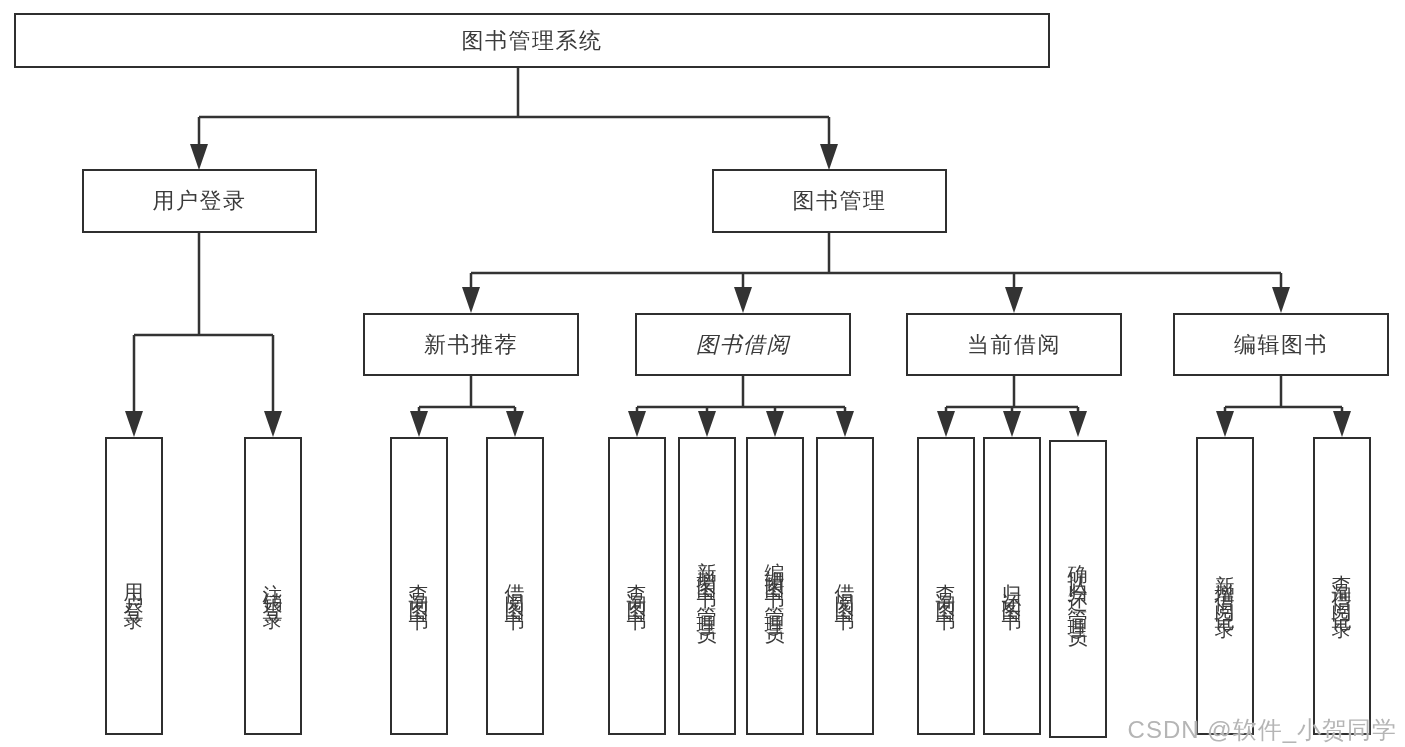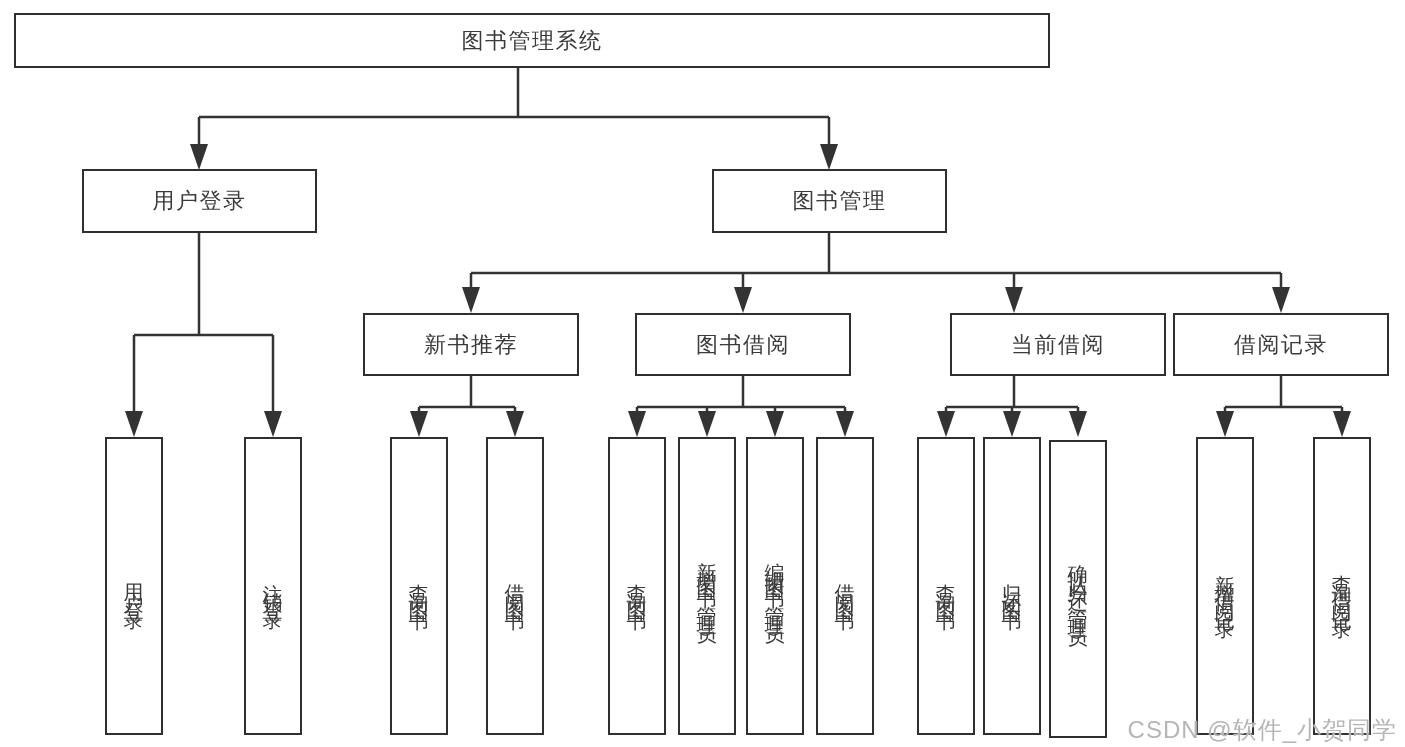--- a/index.html
+++ b/index.html
@@ -72,28 +72,28 @@
 <div class="box lvl2" style="left:82px;">
   <span class="h-label">用户登录</span>
 </div>
 <div class="box lvl2" style="left:712px;padding-left:20px;">
   <span class="h-label">图书管理</span>
 </div>
 
 <div class="box lvl3" style="left:363px;">
   <span class="h-label">新书推荐</span>
 </div>
-<div class="box lvl3" style="left:635px;">
+<div class="box lvl3" style="left:635px;font-style:italic;">
   <span class="h-label">图书借阅</span>
 </div>
-<div class="box lvl3" style="left:906px;margin-left:44px;">
+<div class="box lvl3" style="left:906px;">
   <span class="h-label">当前借阅</span>
 </div>
 <div class="box lvl3" style="left:1173px;">
-  <span class="h-label">借阅记录</span>
+  <span class="h-label">编辑图书</span>
 </div>
 
 <div class="box leaf" style="left:105px;">
   <span class="v-label">用户登录</span>
 </div>
 <div class="box leaf" style="left:244px;">
   <span class="v-label">注销登录</span>
 </div>
 
 <div class="box leaf" style="left:390px;">

